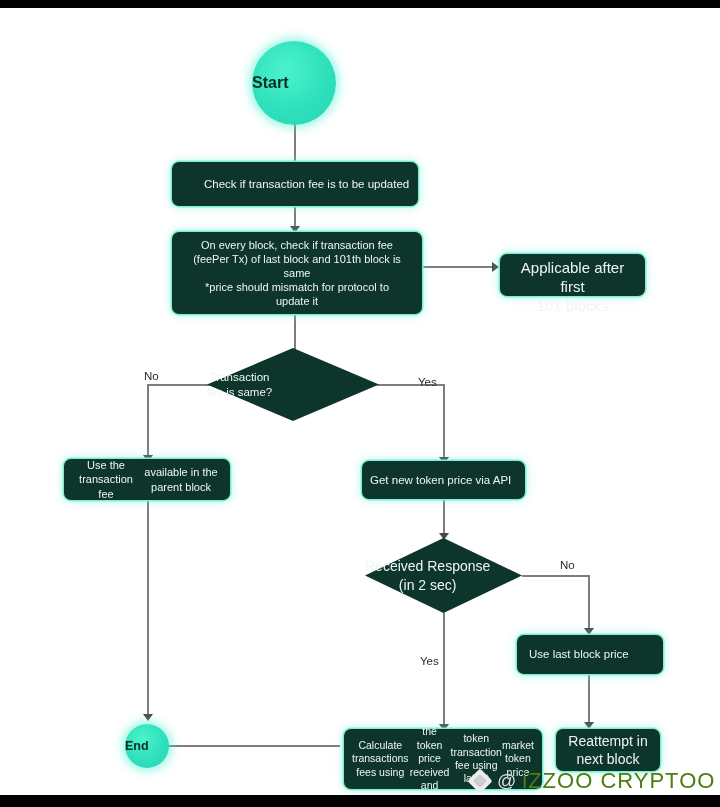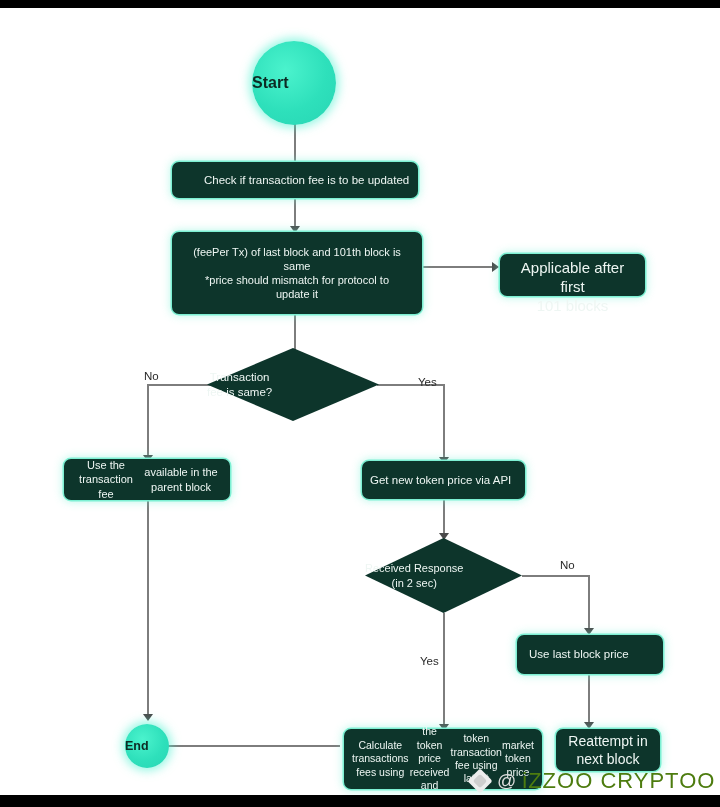--- a/index.html
+++ b/index.html
@@ -126,25 +126,26 @@
 
   <div class="elabel" style="left:144px;top:362px;">No</div>
   <div class="elabel" style="left:418px;top:368px;">Yes</div>
   <div class="elabel" style="left:560px;top:551px;">No</div>
   <div class="elabel" style="left:420px;top:647px;">Yes</div>
 
   <div class="node terminal" style="left:252px;top:33px;width:84px;height:84px;font-size:16px;">
     <span>Start</span>
   </div>
 
-  <div class="node process" style="left:172px;top:154px;width:246px;height:36px;font-size:11.5px;padding-left:32px;">
+  <div class="node process" style="left:172px;top:154px;width:246px;height:44px;font-size:11.5px;padding-left:32px;">
     <span>Check if transaction fee is to be updated</span>
   </div>
 
   <div class="node process" style="left:172px;top:224px;width:250px;height:82px;font-size:11px;flex-direction:column;justify-content:center;">
+    <span>On every block, check if transaction fee</span>
     <span>(feePer Tx) of last block and 101th block is</span>
     <span>same</span>
     <span>*price should mismatch for protocol to</span>
     <span>update it</span>
   </div>
 
   <div class="node process" style="left:500px;top:246px;width:145px;height:42px;font-size:15px;flex-direction:column;">
     <span>Applicable after first</span>
     <span>101 blocks</span>
   </div>
@@ -159,21 +160,21 @@
 
   <div class="node process" style="left:64px;top:451px;width:166px;height:41px;font-size:11px;flex-direction:row;">
     <span>Use the transaction fee</span>
     <span>available in the parent block</span>
   </div>
 
   <div class="node process" style="left:362px;top:453px;width:163px;height:38px;font-size:11.5px;">
     <span>Get new token price via API</span>
   </div>
 
-  <div class="node decision" style="left:365px;top:530px;width:157px;height:75px;font-size:11px;">
+  <div class="node decision" style="left:365px;top:530px;width:157px;height:75px;font-size:14px;">
     <div class="dshape"></div>
     <div class="dtext">
       <div>Received Response</div>
       <div>(in 2 sec)</div>
     </div>
   </div>
 
   <div class="node process" style="left:517px;top:627px;width:146px;height:39px;font-size:11.5px;padding-left:12px;">
     <span>Use last block price</span>
   </div>

